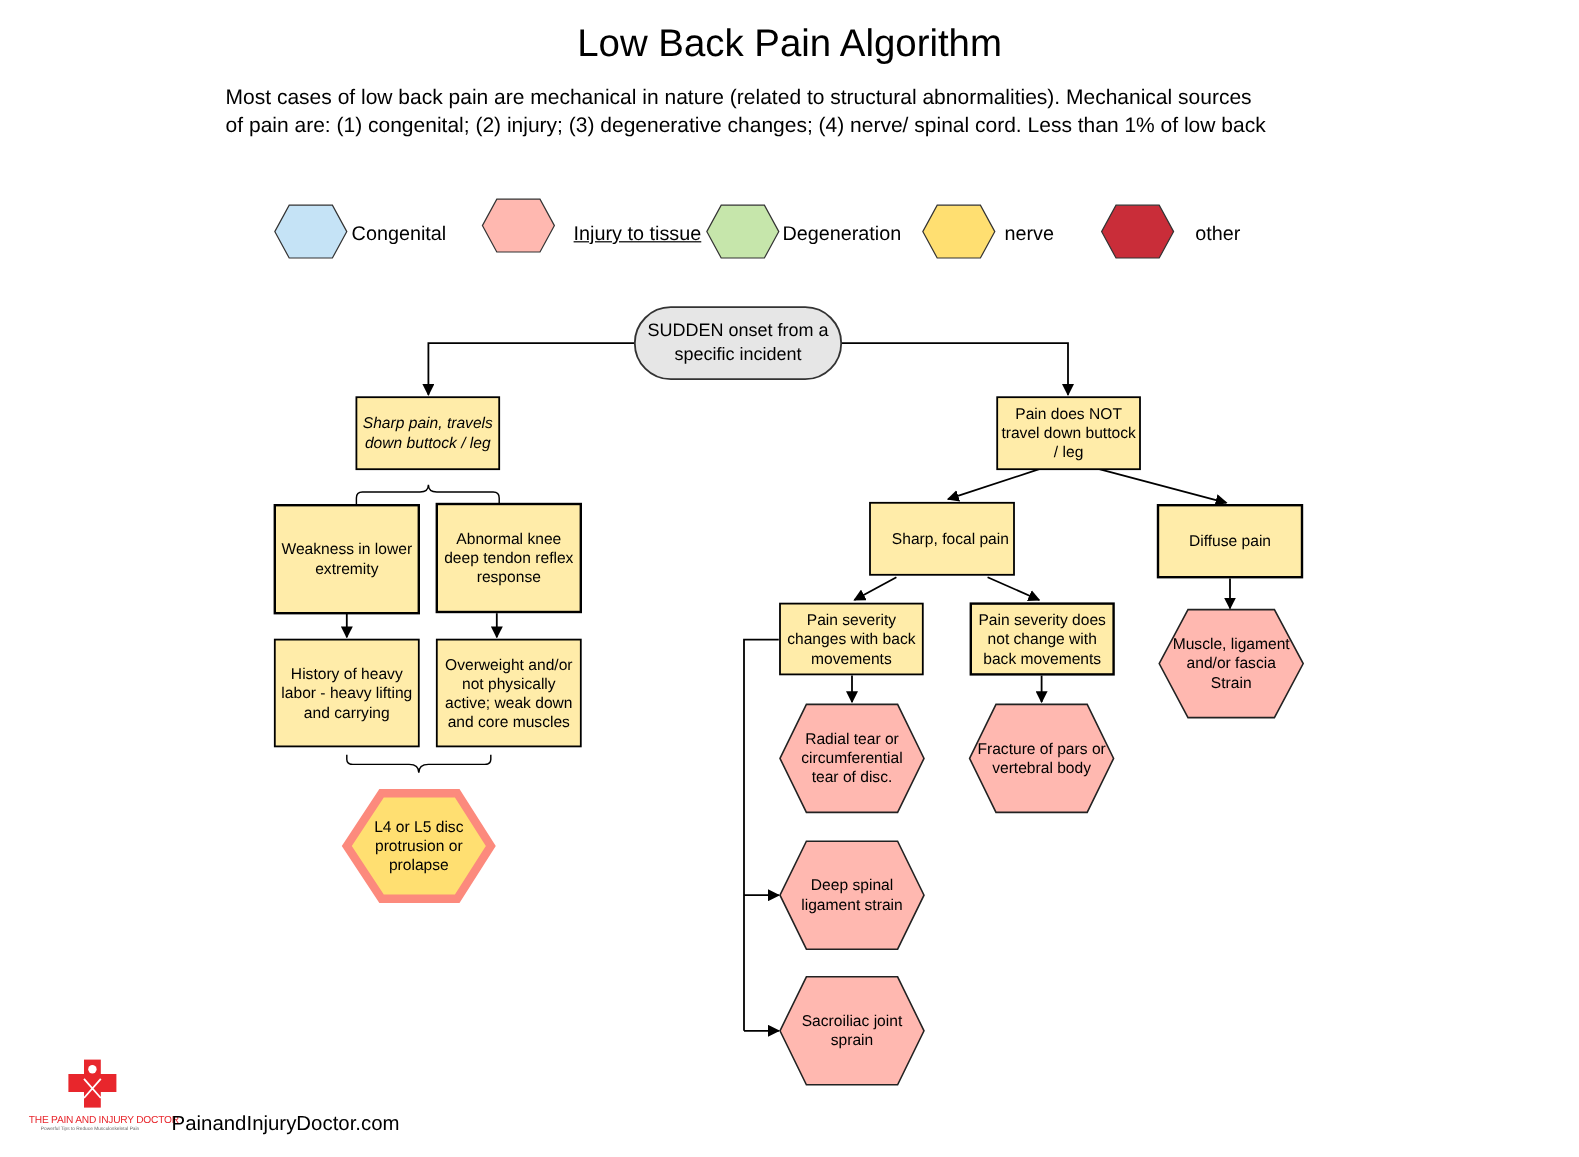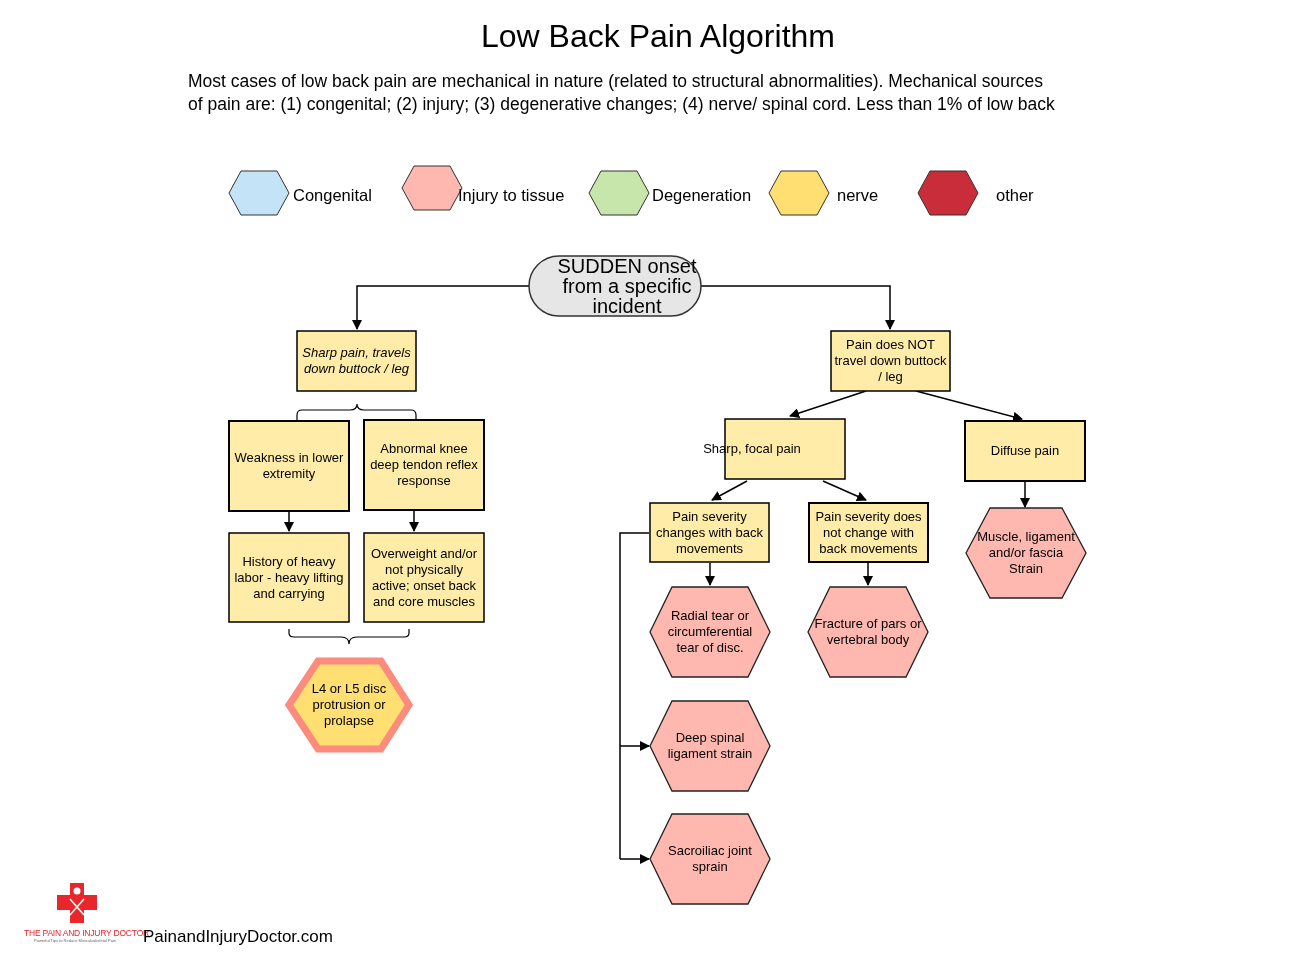--- a/index.html
+++ b/index.html
@@ -3,21 +3,21 @@
 <meta charset="utf-8">
 <style>
   html, body { margin:0; padding:0; background:#ffffff; }
   body { width:1316px; height:964px; position:relative; overflow:hidden; font-family:"Liberation Sans", sans-serif; color:#000; }
   .title { position:absolute; left:0; width:1316px; top:18px; text-align:center; font-size:32px; }
   .intro { position:absolute; left:188px; top:70px; width:940px; font-size:17.5px; line-height:22.5px; }
   .intro div { white-space:nowrap; }
   .legend-label { position:absolute; font-size:16.5px; top:186px; white-space:nowrap; }
   svg.diagram { position:absolute; left:0; top:0; }
   .node-text { position:absolute; display:flex; align-items:center; justify-content:center; text-align:center; font-size:13px; line-height:16px; }
-  .node-text.big { font-size:20px; line-height:20px;margin-left:12px; }
+  .node-text.big { font-size:15px; line-height:20px; }
   .footer-site { position:absolute; left:143px; top:927px; font-size:17px; }
   .logo-name { position:absolute; left:24px; top:928px; font-size:8.5px; color:#e8262c; letter-spacing:-0.2px; white-space:nowrap; font-family:"Liberation Sans", sans-serif; }
   .logo-tag { position:absolute; left:34px; top:938px; font-size:4px; color:#666; white-space:nowrap; }
 </style>
 </head>
 <body>
 
 <div class="title">Low Back Pain Algorithm</div>
 
 <div class="intro">
@@ -88,34 +88,34 @@
 
   <g class="fill-logo" fill="#e8262c">
     <rect x="70" y="883" width="14" height="40"></rect>
     <rect x="57" y="895" width="40" height="15"></rect>
     <circle cx="77" cy="891" r="3.5" fill="#fff"></circle>
     <path d="M70,899 L84,915 M84,899 L70,915" stroke="#fff" stroke-width="1.5" fill="none"></path>
   </g>
 </svg>
 
 <div class="legend-label" style="left:293px;">Congenital</div>
-<div class="legend-label" style="left:458px;">Injury to tissue</div>
+<div class="legend-label" style="left:478px;text-decoration:underline;">Injury to tissue</div>
 <div class="legend-label" style="left:652px;">Degeneration</div>
 <div class="legend-label" style="left:837px;">nerve</div>
 <div class="legend-label" style="left:996px;">other</div>
 
 <div class="node-text big" style="left:534px; top:258px; width:162px; height:56px;">SUDDEN onset from a specific incident</div>
 <div class="node-text" style="left:299px; top:333px; width:115px; height:56px;font-style:italic;">Sharp pain, travels down buttock / leg</div>
 <div class="node-text" style="left:232px; top:423px; width:114px; height:86px;">Weakness in lower extremity</div>
 <div class="node-text" style="left:366px; top:422px; width:116px; height:86px;">Abnormal knee deep tendon reflex response</div>
 <div class="node-text" style="left:231px; top:535px; width:116px; height:85px;">History of heavy labor - heavy lifting and carrying</div>
-<div class="node-text" style="left:366px; top:535px; width:116px; height:85px;">Overweight and/or not physically active; onset back and core muscles</div>
+<div class="node-text" style="left:366px; top:535px; width:116px; height:85px;">Overweight and/or not physically active; weak down and core muscles</div>
 <div class="node-text" style="left:307px; top:665px; width:84px; height:80px;">L4 or L5 disc protrusion or prolapse</div>
 <div class="node-text" style="left:833px; top:333px; width:115px; height:56px;">Pain does NOT travel down buttock / leg</div>
-<div class="node-text" style="left:687px; top:421px; width:130px; height:56px;">Sharp, focal pain</div>
+<div class="node-text" style="left:727px; top:421px; width:130px; height:56px;">Sharp, focal pain</div>
 <div class="node-text" style="left:967px; top:423px; width:116px; height:56px;">Diffuse pain</div>
 <div class="node-text" style="left:651px; top:505px; width:117px; height:55px;">Pain severity changes with back movements</div>
 <div class="node-text" style="left:810px; top:505px; width:117px; height:55px;">Pain severity does not change with back movements</div>
 <div class="node-text" style="left:976px; top:512px; width:100px; height:82px;">Muscle, ligament and/or fascia Strain</div>
 <div class="node-text" style="left:660px; top:591px; width:100px; height:82px;">Radial tear or circumferential tear of disc.</div>
 <div class="node-text" style="left:812px; top:591px; width:112px; height:82px;">Fracture of pars or vertebral body</div>
 <div class="node-text" style="left:660px; top:705px; width:100px; height:82px;">Deep spinal ligament strain</div>
 <div class="node-text" style="left:660px; top:818px; width:100px; height:82px;">Sacroiliac joint sprain</div>
 
 <div class="logo-name">THE PAIN AND INJURY DOCTOR</div>

